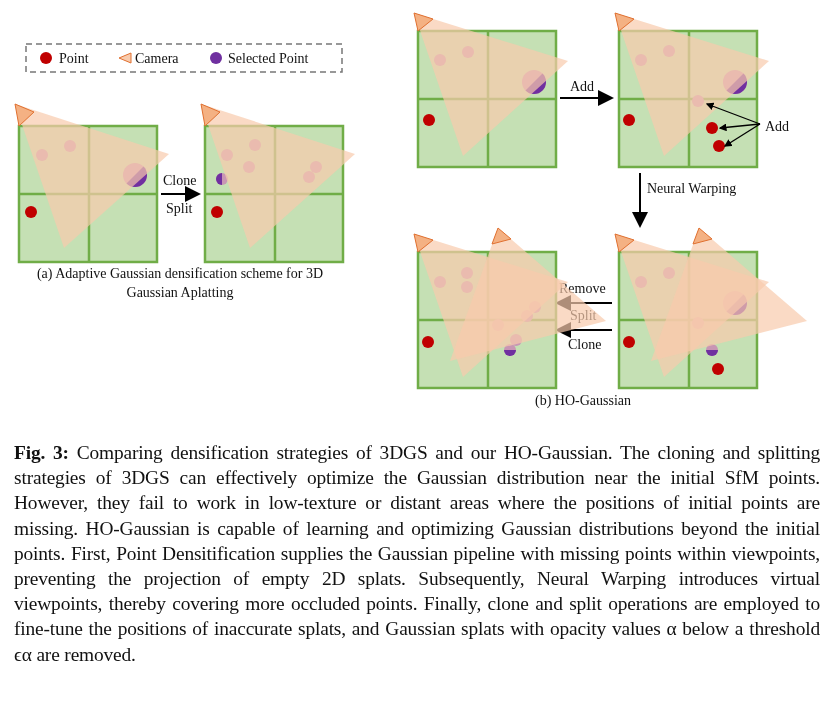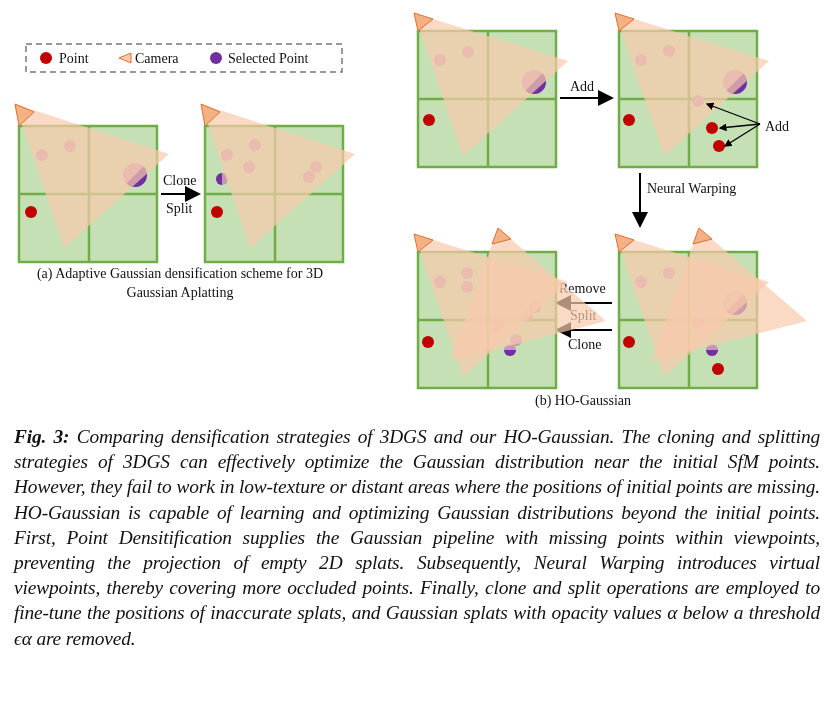--- a/index.html
+++ b/index.html
@@ -1,21 +1,21 @@
 <!DOCTYPE html>
 <html><head>
 <meta charset="utf-8">
 <style>
   html,body{margin:0;padding:0;background:#fff;}
   body{width:832px;height:703px;position:relative;overflow:hidden;font-family:"Liberation Serif","DejaVu Serif",serif;color:#111;}
   #fig{position:absolute;left:0;top:0;width:832px;height:420px;}
   .lbl{font-family:"Liberation Serif","DejaVu Serif",serif;font-size:14px;fill:#111;}
   .cap{font-family:"Liberation Serif","DejaVu Serif",serif;font-size:14px;fill:#111;}
   .legend-txt{font-family:"Liberation Serif","DejaVu Serif",serif;font-size:14px;fill:#111;}
-  #caption{position:absolute;left:14px;top:424px;width:806px;font-size:19.4px;line-height:25.2px;text-align:justify;font-family:"Liberation Serif","DejaVu Serif",serif;letter-spacing:-0.15px;font-style:italic;}
+  #caption{position:absolute;left:14px;top:440px;width:806px;font-size:19.4px;line-height:25.2px;text-align:justify;font-family:"Liberation Serif","DejaVu Serif",serif;letter-spacing:-0.15px;}
   #caption b{font-weight:bold;}
 </style>
 </head>
 <body>
 
 <svg id="fig" viewBox="0 0 832 420" xmlns="http://www.w3.org/2000/svg">
   <defs>
     <marker id="ah" markerWidth="8" markerHeight="8" refX="7" refY="4" orient="auto">
       <path d="M0,0 L8,4 L0,8 z" fill="#000"></path>
     </marker>

